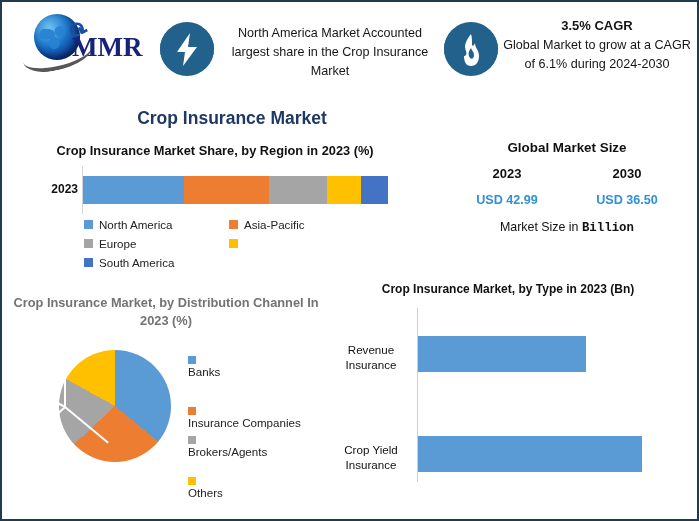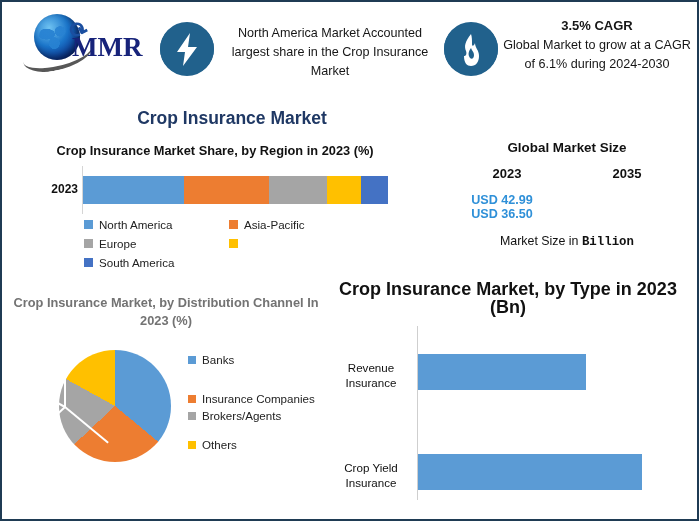--- a/index.html
+++ b/index.html
@@ -51,40 +51,40 @@
                  display:grid;grid-template-columns:145px 185px;row-gap:6px;}
   .lg{display:flex;align-items:center;font-size:11.6px;color:#222;}
   .lg .sw{width:9px;height:9px;margin-right:6px;flex:none;}
 
   
   #gms{position:absolute;left:440px;top:138px;width:250px;text-align:center;}
   #gms .gms-title{font-size:13.4px;font-weight:bold;color:#111;}
   #gms .yr-row{display:flex;justify-content:center;margin-top:11px;}
   #gms .yr-row>div{width:120px;}
   #gms .yr{font-size:13px;font-weight:bold;color:#111;}
-  #gms .val-row{display:flex;justify-content:center;margin-top:12px;flex-direction:column;}
+  #gms .val-row{display:flex;justify-content:center;margin-top:12px;}
   #gms .val-row>div{width:120px;}
   #gms .val{font-size:12.6px;font-weight:bold;color:#2f90d8;}
   #gms .unit{margin-top:13px;font-size:12.4px;color:#111;}
   #gms .unit b{font-weight:bold;font-family:Liberation Mono, monospace;}
 
   
   #pie-block{position:absolute;left:8px;top:292px;width:320px;}
   #pie-title{text-align:center;font-size:12.8px;font-weight:bold;color:#737373;line-height:18px;width:312px;}
   #pie-wrap{position:relative;height:160px;}
   #pie{position:absolute;left:49px;top:20px;width:112px;height:112px;border-radius:50%;}
   .pie-sep{position:absolute;left:55px;top:76px;width:56px;height:2px;background:#fff;
            transform-origin:0 50%;}
   #pie-legend{position:absolute;left:178px;top:22px;width:140px;}
-  #pie-legend .pl{display:flex;font-size:11.6px;color:#222;margin-bottom:5px;line-height:15px;}
+  #pie-legend .pl{display:flex;font-size:11.6px;color:#222;margin-bottom:5px;line-height:15px;flex-direction:column;}
   #pie-legend .pl .sw{width:8px;height:8px;margin-right:6px;margin-top:4px;flex:none;}
 
   
   #type-block{position:absolute;left:330px;top:278px;width:362px;}
-  #type-title{text-align:center;font-size:18px;font-weight:bold;color:#111;line-height:18px;width:352px;}
+  #type-title{text-align:center;font-size:12px;font-weight:bold;color:#111;line-height:18px;width:352px;}
   #type-plot{position:relative;height:178px;margin-top:6px;}
   #type-axis{position:absolute;left:85px;top:4px;width:1px;height:174px;background:#cfcfcf;}
   .tbar-row{position:absolute;left:0;width:100%;height:48px;}
   .tbar-label{position:absolute;left:0;width:78px;text-align:center;font-size:11.6px;
               color:#111;line-height:15px;}
   .tbar{position:absolute;left:86px;height:36px;background:#5b9bd5;}
 </style>
 </head>
 <body>
 
@@ -158,21 +158,21 @@
           <span class="sw" style="background: rgb(68, 114, 196);"></span>
           <span>South America</span>
         </div>
       </div>
   </div>
 
   <div id="gms">
     <div class="gms-title">Global Market Size</div>
     <div class="yr-row">
       <div class="yr">2023</div>
-      <div class="yr">2035</div>
+      <div class="yr">2030</div>
     </div>
     <div class="val-row">
       <div class="val">USD 42.99</div>
       <div class="val">USD 36.50</div>
     </div>
     <div class="unit"><span>Market Size in </span><b>Billion</b></div>
   </div>
 
   <div id="pie-block">
     <div id="pie-title">Crop Insurance Market, by Distribution Channel In 2023 (%)</div>

